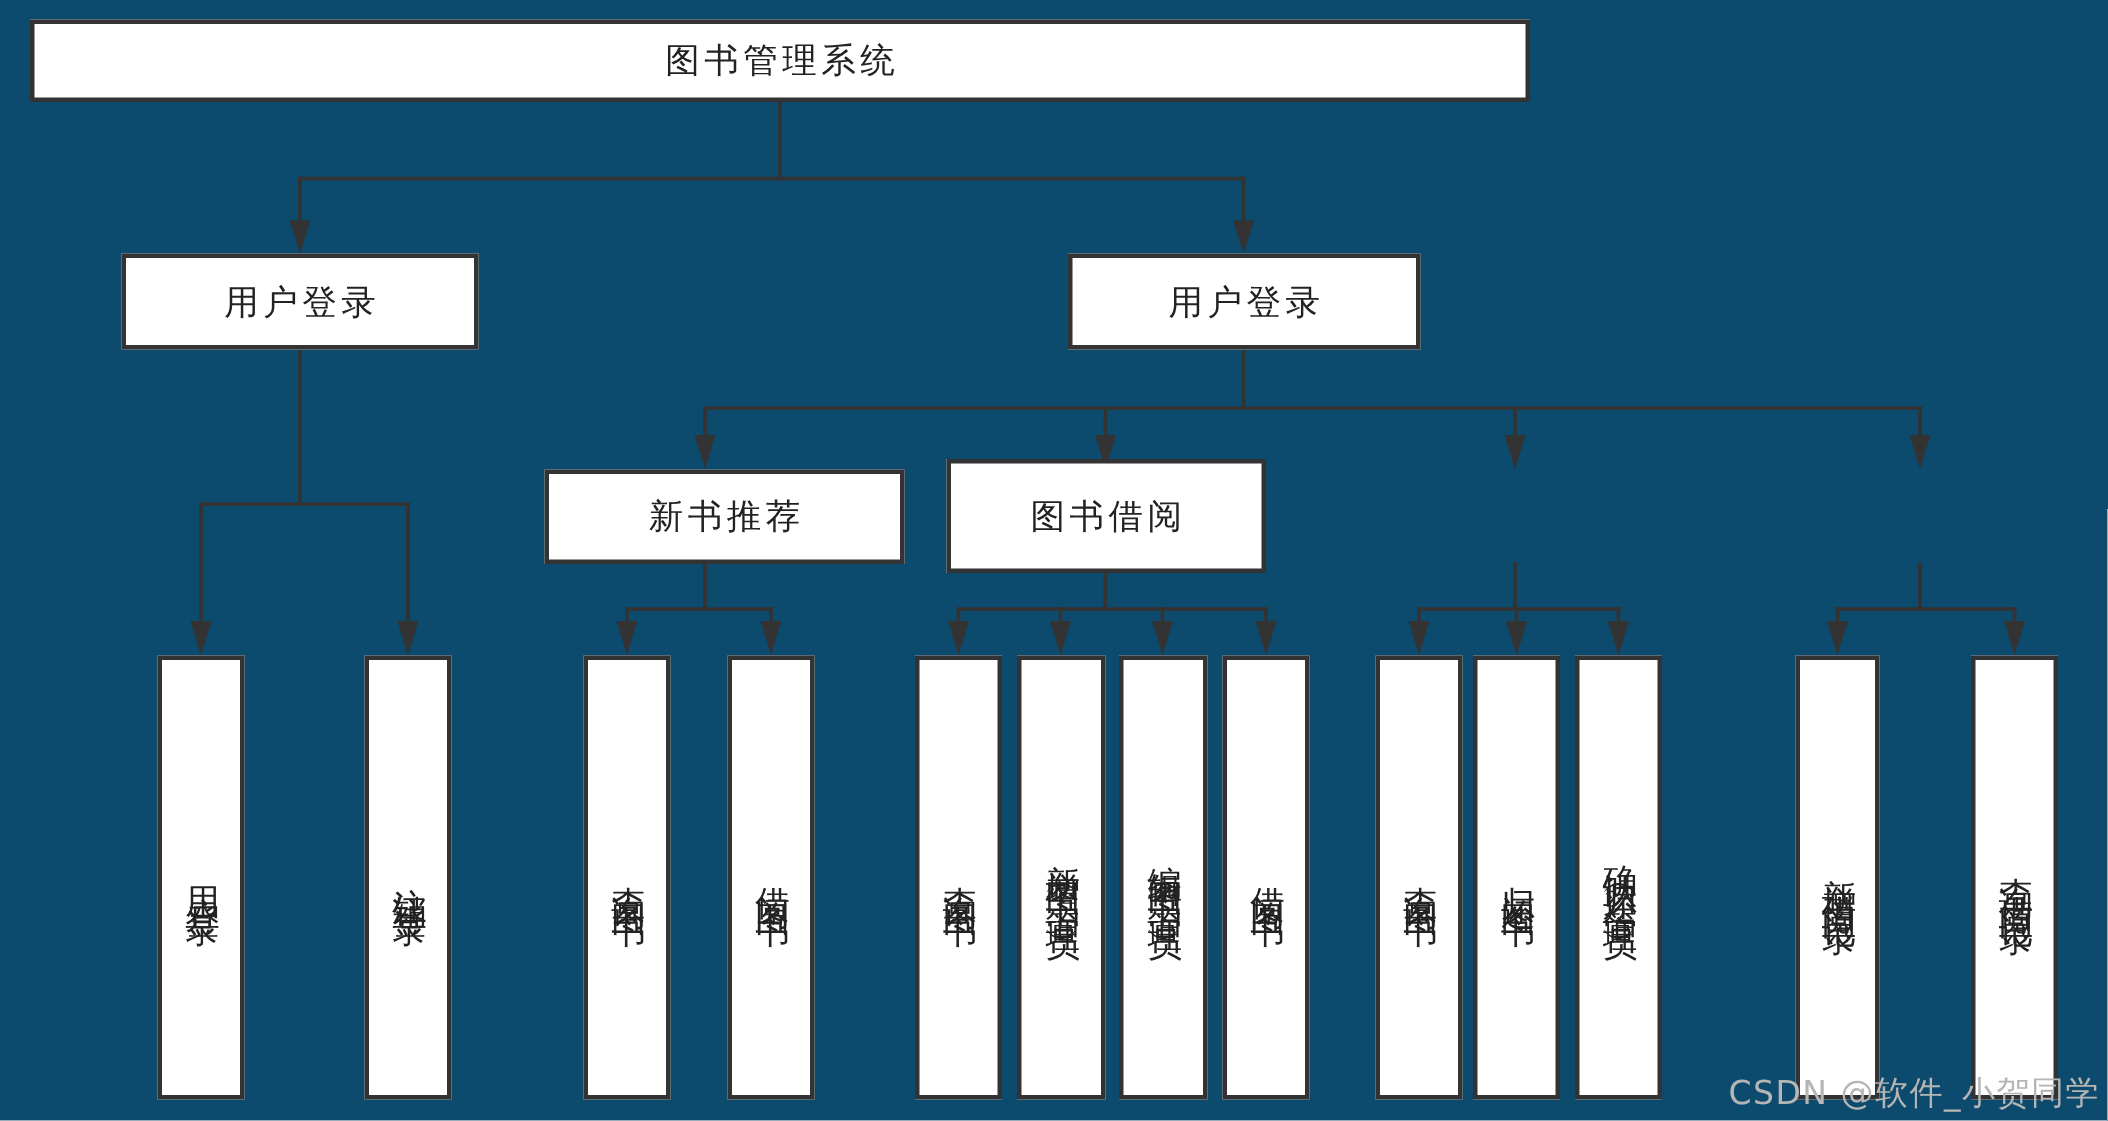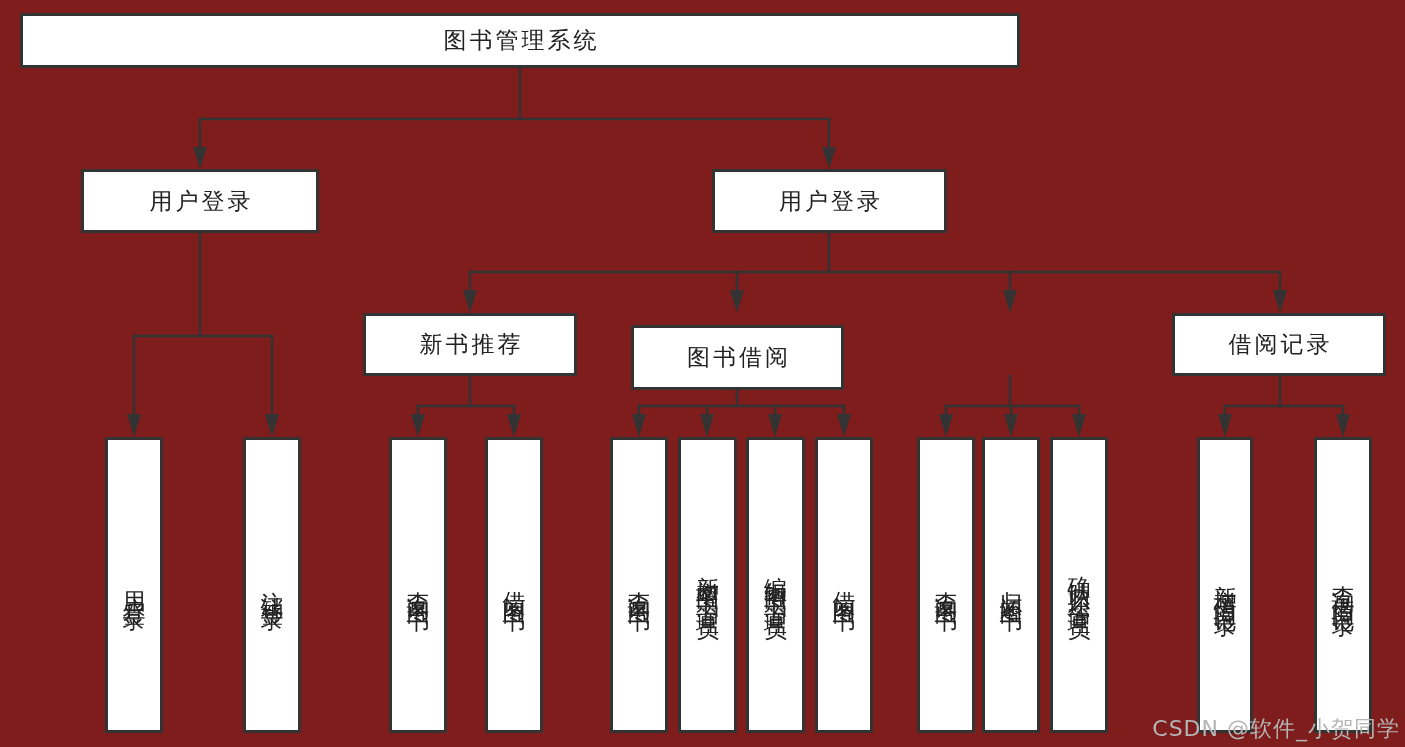--- a/index.html
+++ b/index.html
@@ -1,17 +1,17 @@
 <!DOCTYPE html>
 <html><head>
 <meta charset="utf-8">
 <style>
   html,body{margin:0;padding:0;background:#fff;}
   #stage{
-    position:relative;width:1405px;height:747px;background:#7f1d1d;overflow:hidden;
+    position:relative;width:1405px;height:747px;background:#0c4a6e;overflow:hidden;
     font-family:"DejaVu Sans","Liberation Sans",sans-serif;
   }
   #wires{position:absolute;left:0;top:0;z-index:0;}
   .box{
     position:absolute;background:#ffffff;border:3px solid #333333;box-sizing:border-box;
     display:flex;align-items:center;justify-content:center;color:#222222;z-index:1;
   }
   .h{font-size:23px;letter-spacing:3px;text-indent:3px;}
   .v{
     writing-mode:vertical-rl;text-orientation:mixed;
@@ -108,28 +108,25 @@
     <span class="lbl">图书管理系统</span>
   </div>
 
   <div class="box h" style="left:81px;top:169px;width:238px;height:64px">
     <span class="lbl">用户登录</span>
   </div>
   <div class="box h" style="left:712px;top:169px;width:235px;height:64px">
     <span class="lbl">用户登录</span>
   </div>
 
-  <div class="box h" style="left:363px;top:313px;width:214px;height:63px">
+  <div class="box h" style="left:363px;top:313px;width:240px;height:63px">
     <span class="lbl">新书推荐</span>
   </div>
-  <div class="box h" style="left:631px;top:325px;width:213px;height:65px">
+  <div class="box h" style="left:631px;top:306px;width:213px;height:76px">
     <span class="lbl">图书借阅</span>
-  </div>
-  <div class="box h" style="left:1172px;top:313px;width:214px;height:63px">
-    <span class="lbl">借阅记录</span>
   </div>
 
   <div class="box v" style="left:105px;top:437px;width:58px;height:296px">
     <span class="lbl">用户登录</span>
   </div>
   <div class="box v" style="left:243px;top:437px;width:58px;height:296px">
     <span class="lbl">注销登录</span>
   </div>
 
   <div class="box v" style="left:389px;top:437px;width:58px;height:296px">

